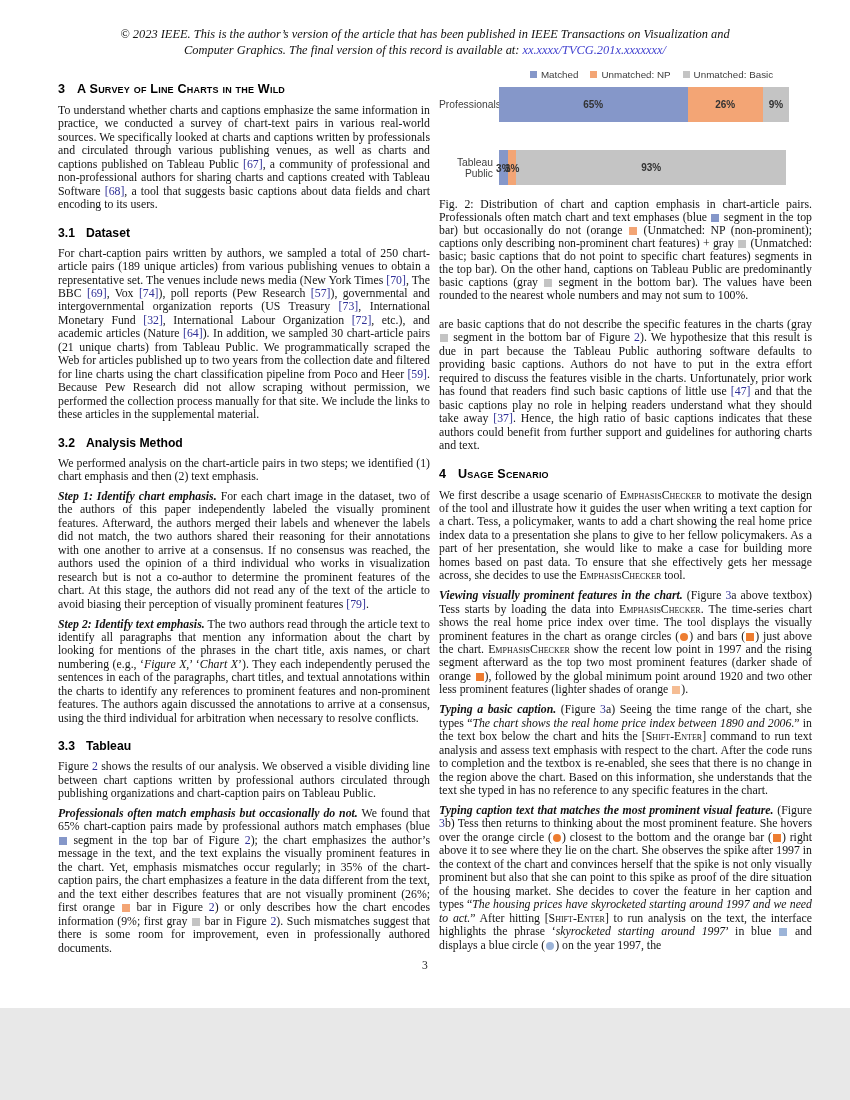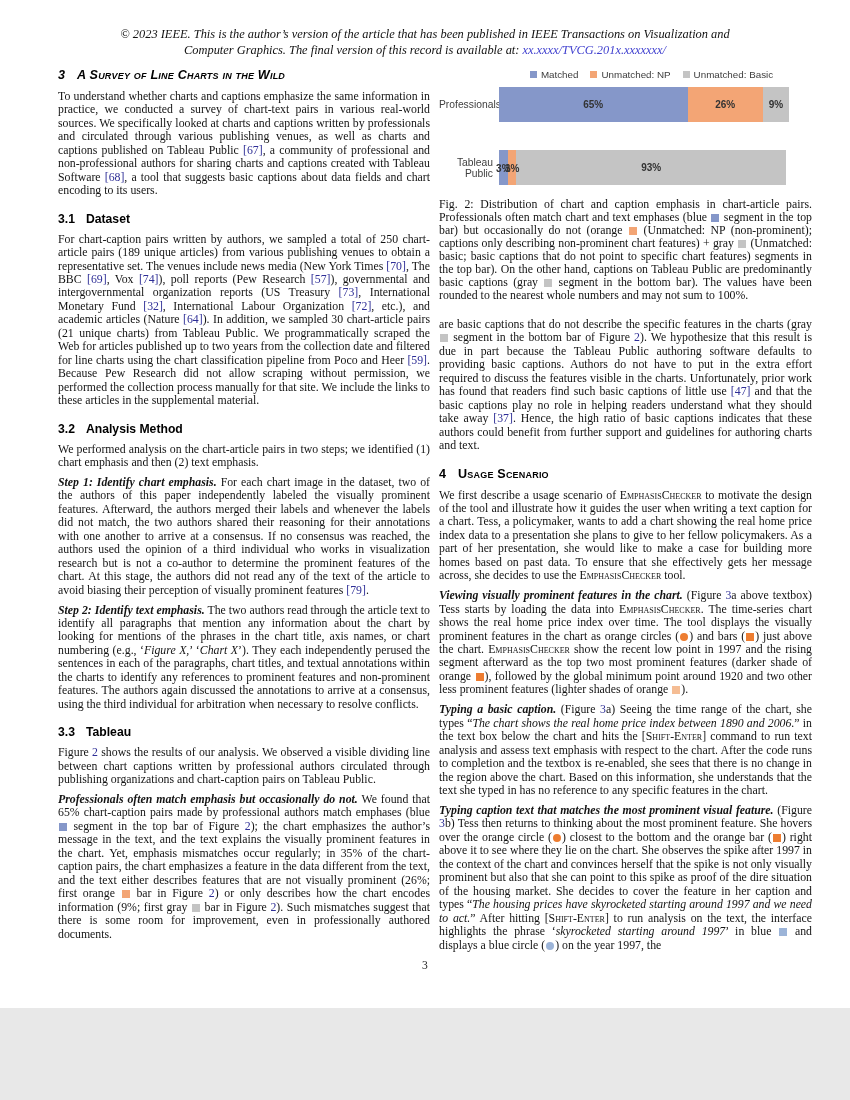--- a/index.html
+++ b/index.html
@@ -13,21 +13,21 @@
   .col{position:absolute;top:66px;}
   .col-left{left:58px;width:372px;}
   .col-right{left:439px;width:373px;}
   
   .h1,.h2{font-family:"Liberation Sans","DejaVu Sans",sans-serif;font-weight:bold;color:#000;}
   .h1{font-size:12.6px;margin:14px 0 8px;}
   .h1 .hnum{margin-right:12px;}
   .h1 .htext{font-variant:small-caps;letter-spacing:.2px;}
   .h2{font-size:12.2px;margin:14px 0 7px;}
   .h2 .hnum{margin-right:11px;}
-  .col-left > .h1:first-child{margin-top:2px;font-style:italic;}
+  .col-left > .h1:first-child{margin-top:16px;}
   
   .para{font-size:11.8px;line-height:13.45px;text-align:justify;margin:0 0 6.5px;color:#131313;}
   .figcap{font-size:11.8px;line-height:13px;text-align:justify;margin:13px 0 10px;color:#131313;}
   .bi{font-weight:bold;font-style:italic;}
   .it{font-style:italic;}
   .sc{font-variant:small-caps;}
   .cite{color:#2e2e96;cursor:pointer;}
   .isq{display:inline-block;width:8px;height:8px;vertical-align:-1px;margin:0 1px;}
   .idot{display:inline-block;width:8px;height:8px;border-radius:50%;vertical-align:-1px;margin:0 1px;}
   

